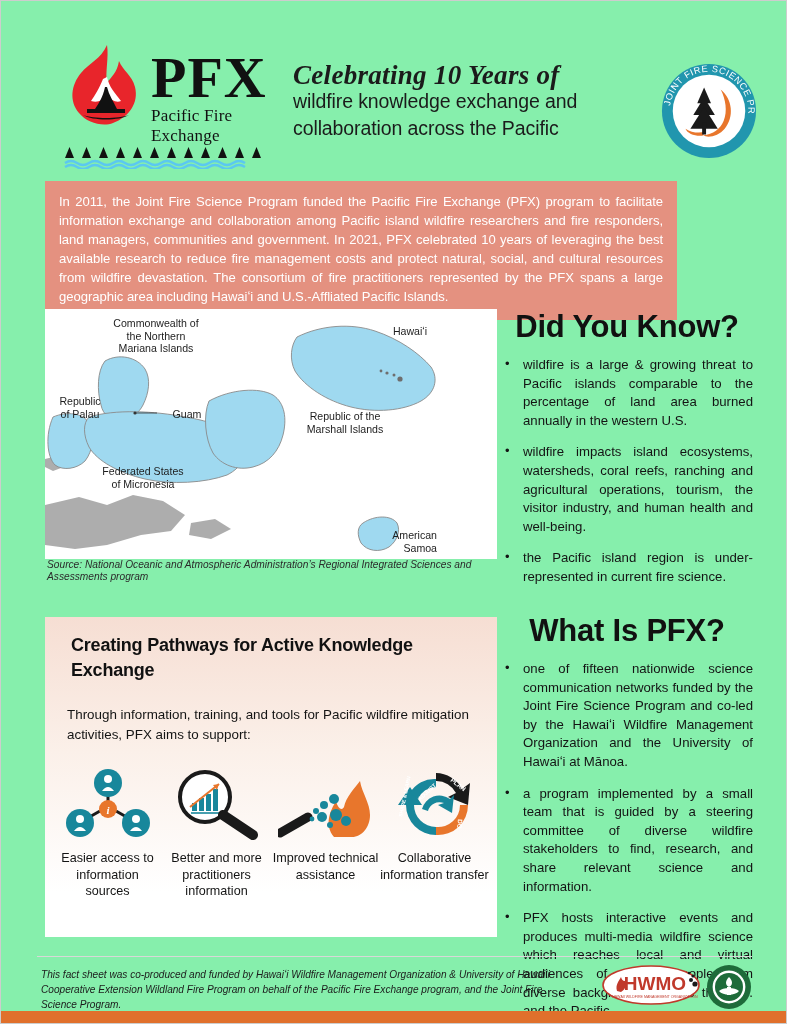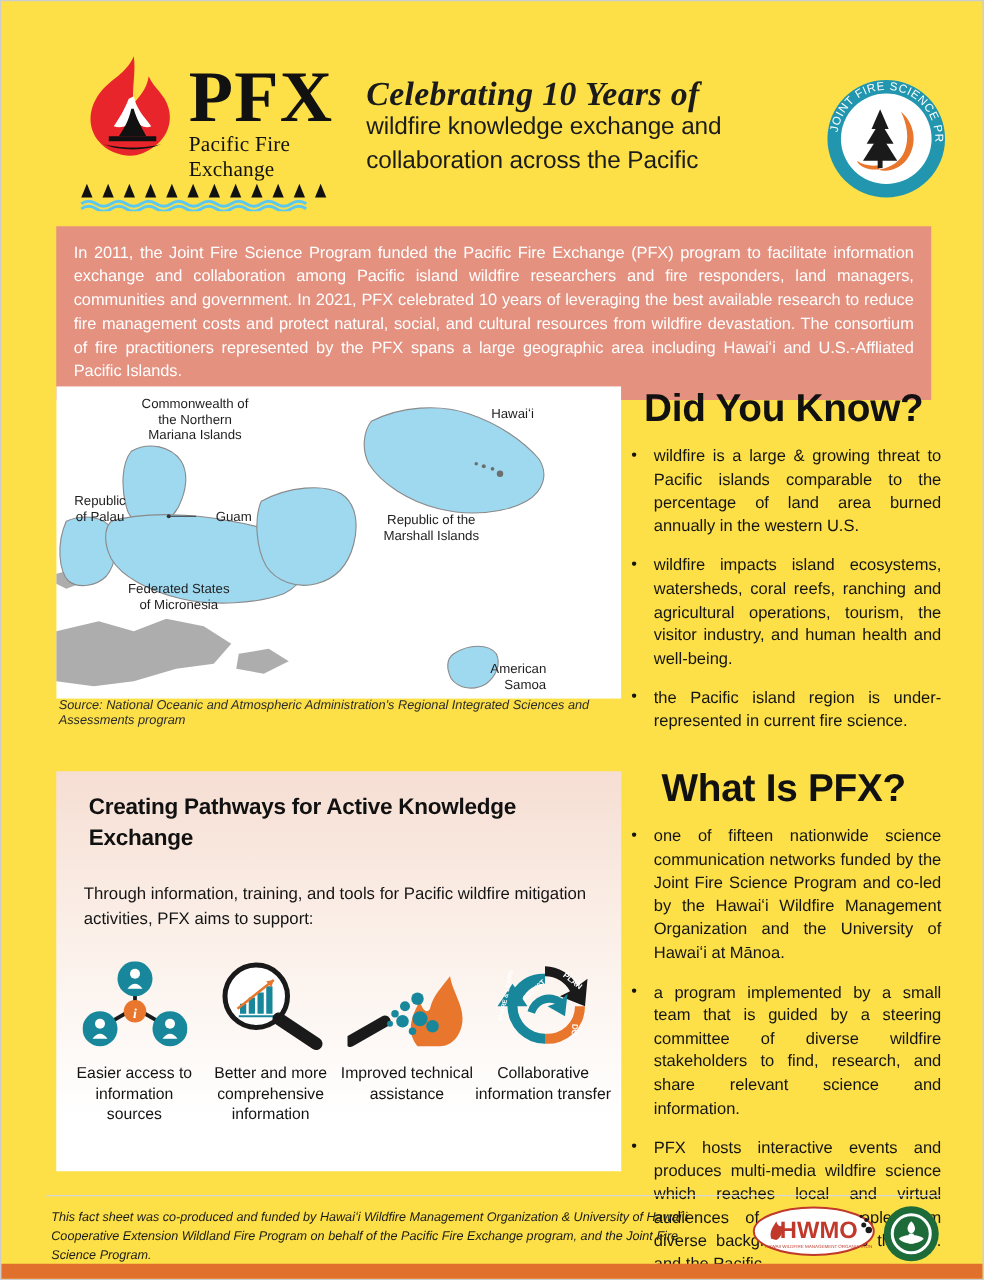--- a/index.html
+++ b/index.html
@@ -1,17 +1,17 @@
 <!DOCTYPE html>
 <html><head>
 <meta charset="utf-8">
 <style>
   html,body{margin:0;padding:0;background:#c8c8c8;}
   body{font-family:"Liberation Sans",sans-serif;}
-  .page{position:relative;width:787px;height:1024px;background:#fde047;
+  .page{position:relative;width:787px;height:1024px;background:#86efac;
         border:1px solid #cdcdcd;box-sizing:border-box;overflow:hidden;}
 
   
   .header{position:absolute;left:0;top:0;width:787px;height:168px;}
   .logo-wrap{position:absolute;left:62px;top:42px;width:212px;height:126px;}
   .logo-flame{position:absolute;left:0;top:0;width:86px;height:88px;}
   .logo-text{position:absolute;left:88px;top:8px;}
   .pfx-word{font-family:"Liberation Serif",serif;font-weight:bold;font-size:58px;
             letter-spacing:1px;color:#111;line-height:54px;}
   .pfx-sub{font-family:Liberation Serif, serif;font-size:17px;color:#111;
@@ -19,21 +19,21 @@
   .logo-deco{position:absolute;left:0;top:102px;width:212px;height:24px;}
 
   .tagline{position:absolute;left:292px;top:62px;width:340px;color:#1b1b1b;}
   .tag1{font-family:"Liberation Serif",serif;font-style:italic;font-weight:bold;
         font-size:27px;letter-spacing:.3px;line-height:25px;}
   .tag2{font-size:19.5px;line-height:27px;letter-spacing:-.1px;}
 
   .jfsp{position:absolute;left:659px;top:61px;width:98px;height:98px;}
 
   
-  .intro{position:absolute;left:44px;top:180px;width:700px;padding:12px 14px 14px 14px;
+  .intro{position:absolute;left:44px;top:180px;width:632px;padding:12px 14px 14px 14px;
          box-sizing:border-box;background:#e49180;color:#ffffff;
          font-size:13.1px;line-height:18.9px;text-align:justify;letter-spacing:-.05px;}
 
   
   .map-zone{position:absolute;left:44px;top:308px;width:452px;height:300px;}
   .map-svg{position:absolute;left:0;top:0;}
   .map-label{position:absolute;font-size:10.6px;color:#1d1d1d;line-height:12.6px;
              text-align:center;}
   .map-source{position:absolute;left:2px;top:250px;width:448px;font-style:italic;
               font-size:10.2px;line-height:12.4px;color:#2b2b2b;}
@@ -242,21 +242,21 @@
                 <rect x="28" y="29" width="5" height="13"></rect>
               <rect x="35" y="25" width="5" height="17"></rect>
                 <rect x="42" y="20" width="5" height="22"></rect>
             </g>
             <line x1="19" y1="38" x2="48" y2="15" stroke="#E8762C" stroke-width="2"></line>
             <polygon points="48,15 42,16 46,21" fill="#E8762C"></polygon>
             <line x1="20" y1="44" x2="50" y2="44" stroke="#18879B" stroke-width="1.6"></line>
             <line x1="52" y1="46" x2="82" y2="66" stroke="#1A1A1A" stroke-width="10" stroke-linecap="round"></line>
           </svg>
         </div>
-        <div class="icon-cap">Better and more comprehensive information</div>
+        <div class="icon-cap">Better and more practitioners information</div>
       </div>
 
       <div class="icon-cell">
         <div class="icon-art">
           <svg width="96" height="72" viewBox="0 0 96 72">
             <path d="M56 68 C46 56 52 42 58 32 C60 40 64 42 66 38 C68 28 76 20 82 12
                      C84 24 92 34 92 46 C92 58 84 68 74 68 Z" fill="#E8762C"></path>
             <line x1="2" y1="64" x2="30" y2="48" stroke="#1A1A1A" stroke-width="9" stroke-linecap="round"></line>
             <g fill="#18879B">
               <circle cx="38" cy="42" r="3"></circle>

